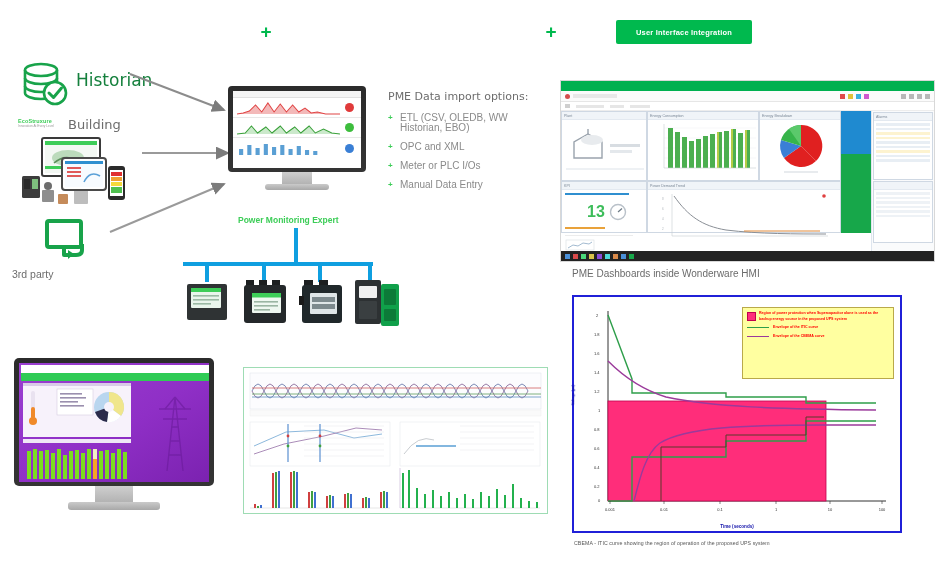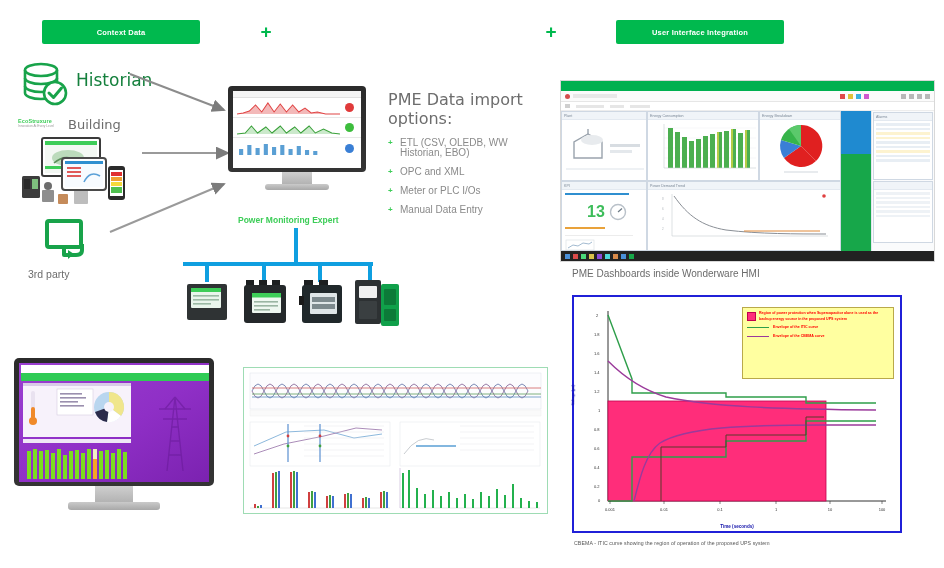--- a/index.html
+++ b/index.html
@@ -24,21 +24,21 @@
     background: #00b94e;
     border-radius: 2px;
     display: flex; align-items: center; justify-content: center;
     color: #ffffff; font-size: 7.5px; font-weight: bold;
     letter-spacing: .2px;
     filter: blur(.35px);
     text-align: center; padding: 0 6px;
   }
   .banner-1 { left: 42px;  width: 158px; }
   .banner-2 { left: 331px; width: 167px; }
-  .banner-3 { left: 616px; width: 168px; }
+  .banner-3 { left: 616px; width: 136px; }
   .plus {
     position: absolute; top: 2px; width: 20px; height: 20px;
     color: #00b94e; font-size: 19px; font-weight: bold; line-height: 20px;
     text-align: center;
   }
   .plus-1 { left: 256px; }
   .plus-2 { left: 541px; }
 
   
   .lbl { position: absolute; white-space: nowrap; }
@@ -66,21 +66,21 @@
     left: 68px; top: 117px; font-size: 13px; color: #6d6d6d;
     font-family: "DejaVu Sans", sans-serif;
   }
   .devices-cluster {
     position: absolute; left: 20px; top: 136px; width: 118px; height: 76px;
   }
   .third-party-icon {
     position: absolute; left: 44px; top: 218px; width: 48px; height: 46px;
   }
   .third-party-label {
-    left: 28px; top: 268px; font-size: 10.5px; color: #6d6d6d;
+    left: 12px; top: 268px; font-size: 10.5px; color: #6d6d6d;
   }
 
   
   .arrow { position: absolute; }
 
   
   .monitor { position: absolute; }
   .monitor .bezel {
     background: linear-gradient(180deg,#2b2b2b 0%,#343434 100%);
     border-radius: 4px; padding: 5px 5px 4px 5px;
@@ -105,21 +105,21 @@
   }
   .sparkrow .spark { flex: 1; height: 16px; }
   .sparkrow .dot {
     width: 9px; height: 9px; border-radius: 50%; margin-left: 5px; margin-right: 3px;
   }
   .topbar-mini { height: 7px; background: #f4f4f4; border-bottom: 1px solid #e0e0e0; }
 
   
   .pme-list { position: absolute; left: 388px; top: 90px; width: 150px; }
   .pme-list h3 {
-    margin: 0 0 10px 0; font-size: 16px; font-weight: normal; color: #6d6d6d;
+    margin: 0 0 10px 0; font-size: 11px; font-weight: normal; color: #6d6d6d;
     font-family: "DejaVu Sans", sans-serif;
   }
   .pme-list ul { list-style: none; margin: 0; padding: 0; }
   .pme-list li {
     position: relative; padding-left: 12px; margin-bottom: 9px;
     font-size: 10px; color: #8a8a8a; line-height: 10px;
   }
   .pme-list li::before {
     content: "+"; position: absolute; left: 0; top: 0;
     color: #3dcd58; font-size: 8px; font-weight: bold;
@@ -212,21 +212,20 @@
   .axis-label-y {
     position: absolute; left: -11px; top: 96px; font-size: 3.6px;
     font-weight: bold; color: #1111aa; transform: rotate(-90deg);
     filter: blur(.2px);
   }
 </style>
 </head>
 <body>
 
 <div class="banner-row">
-  <div class="banner banner-1">Context Data</div>
   <div class="plus plus-1">+</div>
   <div class="plus plus-2">+</div>
   <div class="banner banner-3">User Interface Integration</div>
 </div>
 
 <div class="historian-icon">
   <svg width="50" height="46" viewBox="0 0 50 46">
     <g fill="none" stroke="#18a34a" stroke-width="2.6">
       <ellipse cx="21" cy="8" rx="16" ry="6"></ellipse>
       <path d="M5 8 V31 a16 6 0 0 0 32 0 V8"></path>
@@ -499,21 +498,21 @@
               <path d="M0,0 L15,15 A21,21 0 0 1 -17,12 z" fill="#e02020"></path>
               <path d="M0,0 L-17,12 A21,21 0 0 1 -20,-6 z" fill="#3a7fd5"></path>
               <path d="M0,0 L-20,-6 A21,21 0 0 1 0,-21 z" fill="#36b44a"></path>
               <path d="M0,0 L-12,-17 A21,21 0 0 1 0,-21 z" fill="#5bc96b"></path>
             </g>
             <rect x="24" y="51" width="34" height="2" fill="#e8ebee"></rect>
           </svg>
         </div>
         <div style="width:30px; background:linear-gradient(180deg,#1f8ad0 0%,#1f8ad0 62%,#17a74a 62%,#17a74a 100%)"></div>
       </div>
-      <div style="display:flex; height:70px;">
+      <div style="display:flex; height:52px;">
 
         <div class="panel" style="width:86px">
           <div class="panel-title">KPI</div>
           <div style="padding:3px; position:relative; height:58px;">
             <div style="height:2px; background:#2f8fd0; width:64px;"></div>
             <div style="display:flex; align-items:center; gap:4px; margin-top:8px;">
               <div style="font-size:3.4px; color:#9aa3ad; line-height:4px; width:18px;">&nbsp;</div>
               <div style="font-size:16px; color:#3dbd5a; font-weight:bold; line-height:16px;">13</div>
               <svg width="18" height="18" viewBox="0 0 18 18">
                 <circle cx="9" cy="9" r="7.5" fill="none" stroke="#b9c1c9" stroke-width="1.4"></circle>

